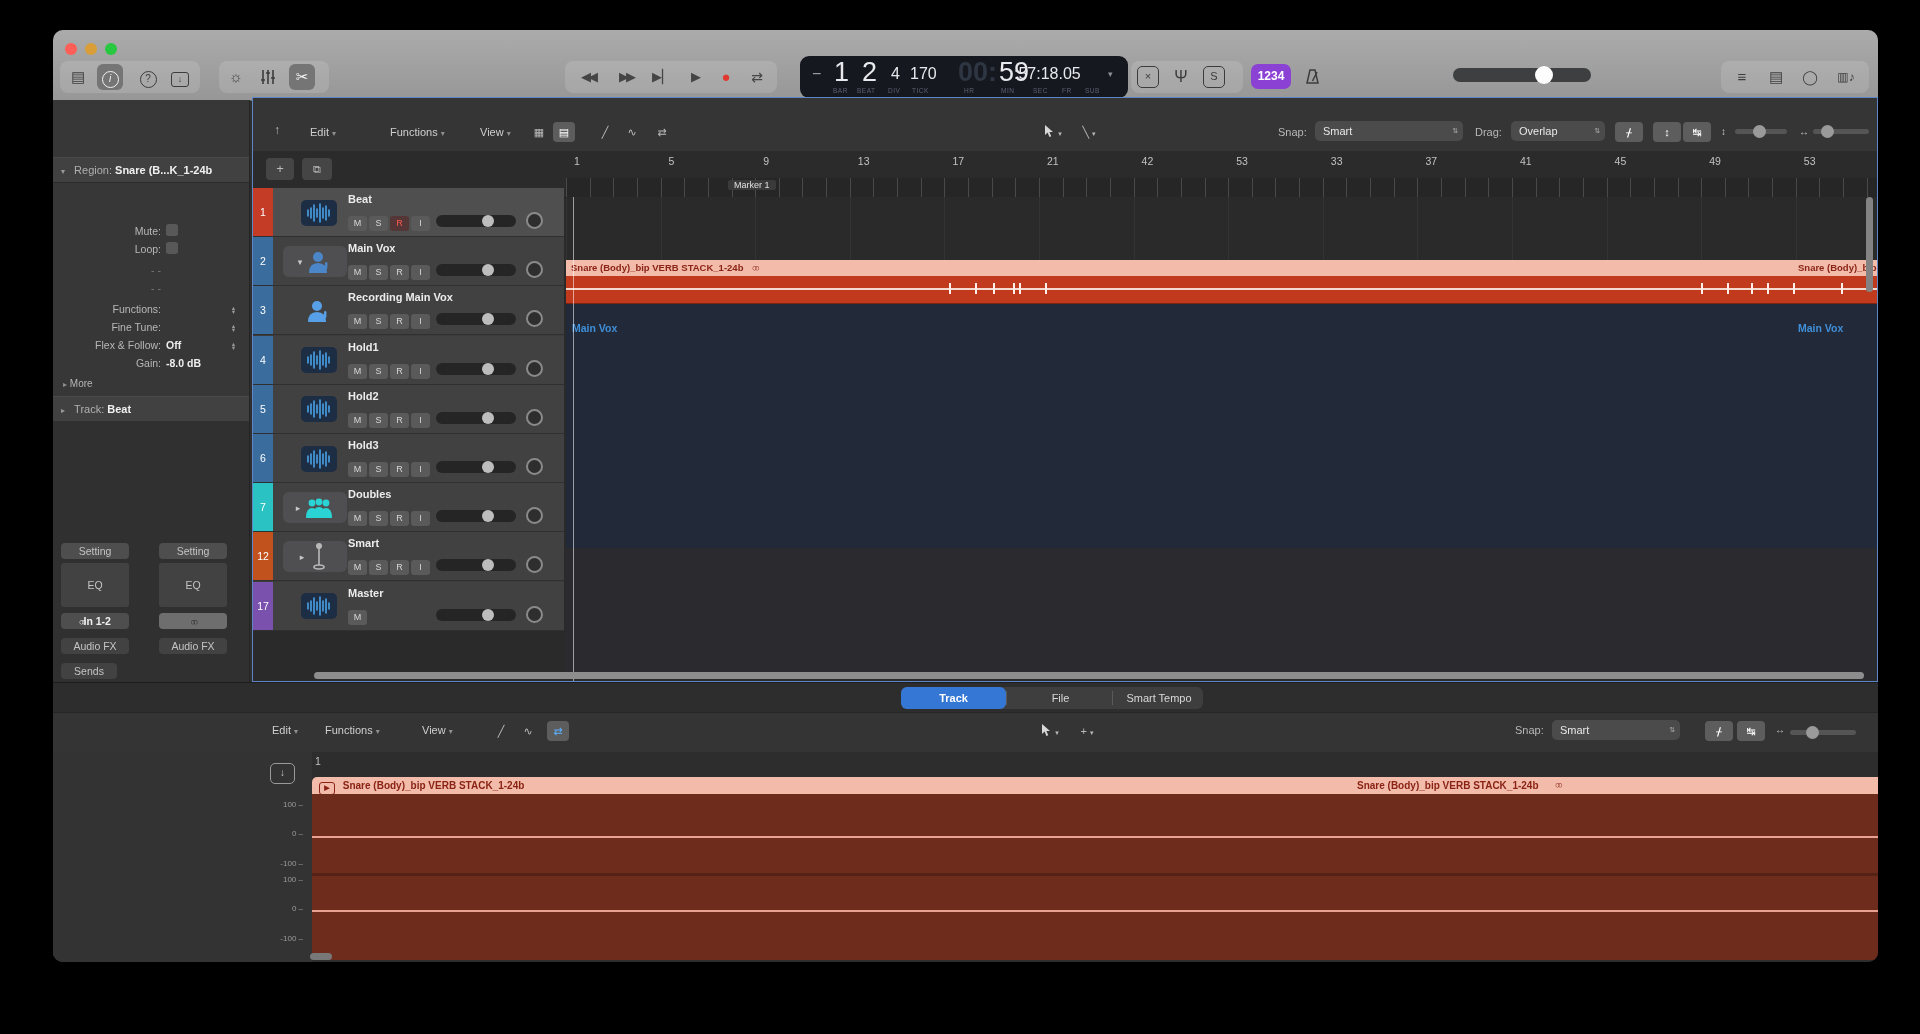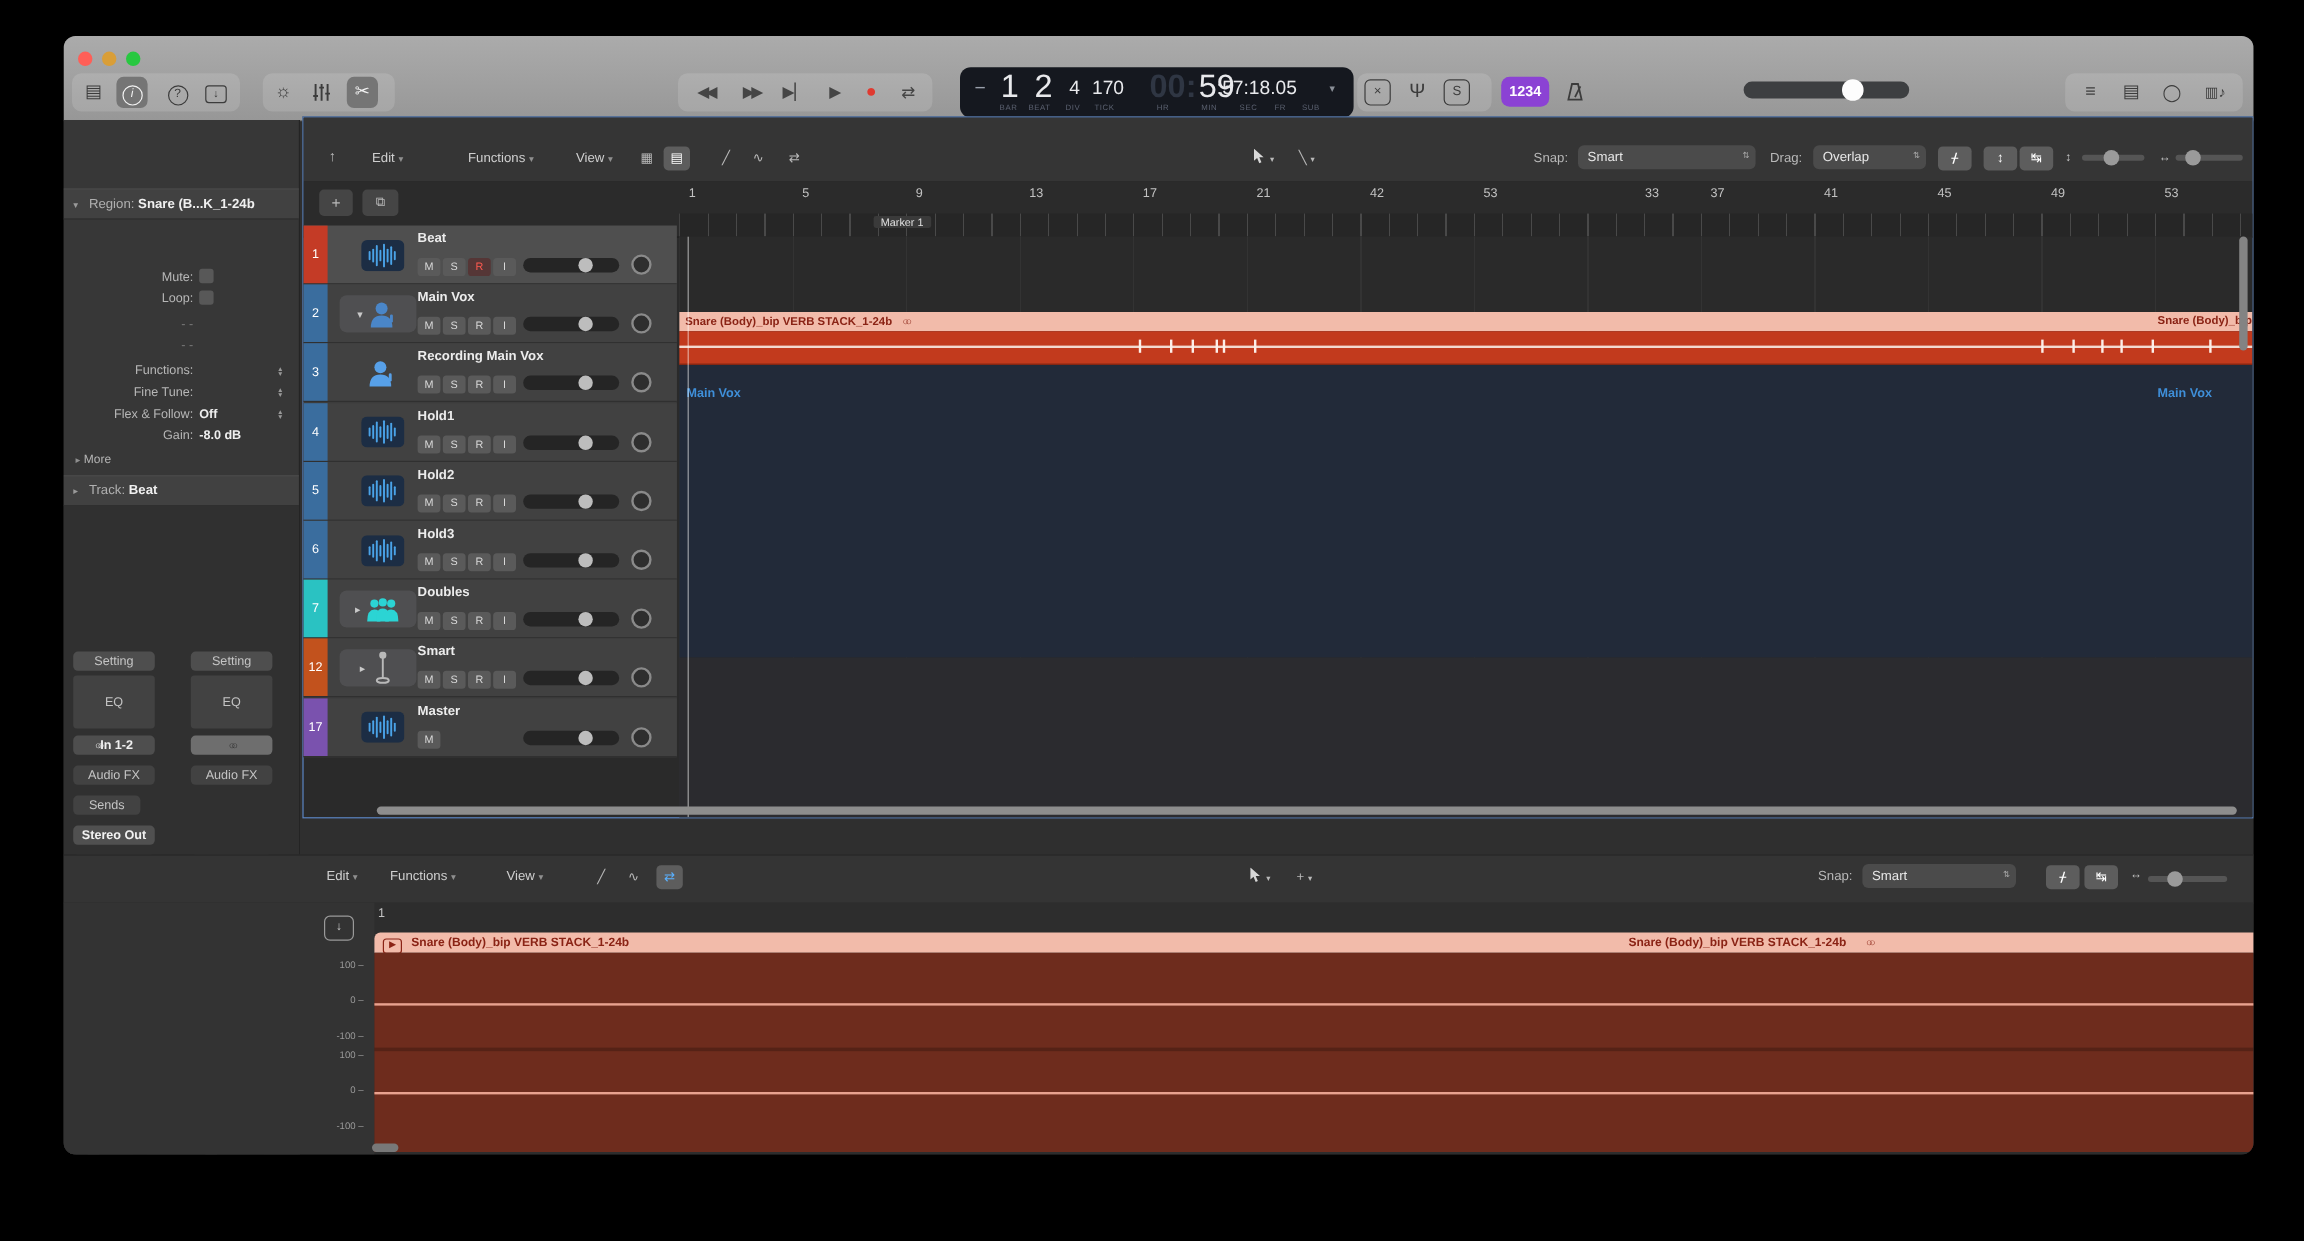--- a/index.html
+++ b/index.html
@@ -328,21 +328,21 @@
     <div class="tp-ruler">
       <div id="ruler-nums">
             <div class="rnum" style="left: 321px;">1</div>
             <div class="rnum" style="left: 415.6px;">5</div>
             <div class="rnum" style="left: 510.2px;">9</div>
             <div class="rnum" style="left: 604.8px;">13</div>
             <div class="rnum" style="left: 699.4px;">17</div>
             <div class="rnum" style="left: 794px;">21</div>
             <div class="rnum" style="left: 888.6px;">42</div>
             <div class="rnum" style="left: 983.2px;">53</div>
-            <div class="rnum" style="left: 1077.8px; margin-left: 40px;">33</div>
+            <div class="rnum" style="left: 1077.8px;">33</div>
             <div class="rnum" style="left: 1172.4px;">37</div>
             <div class="rnum" style="left: 1267px;">41</div>
             <div class="rnum" style="left: 1361.6px;">45</div>
             <div class="rnum" style="left: 1456.2px;">49</div>
             <div class="rnum" style="left: 1550.8px;">53</div>
           </div>
       <div class="tickstrip"></div>
       <div class="marker" style="left:475px;top:29px">Marker 1</div>
     </div>
     <div class="toolchip" style="left:13px;top:60px;width:28px;height:22px;line-height:22px;background:#454545;font-size:13px">+</div>
@@ -591,20 +591,29 @@
             </div>
       </div>
       <div class="mvlabel" style="left:6px;top:125px">Main Vox</div>
       <div class="mvlabel" style="left:1232px;top:125px">Main Vox</div>
       <div style="position:absolute;left:7px;top:0;width:1px;height:100%;background:rgba(255,255,255,.55)"></div>
     </div>
     <div class="hscroll"></div>
     <div class="vscroll"></div>
   </div>
 
+  <div class="tabsbar">
+    <div class="tabs" id="tabs">
+          <div class="tab active" style="left: 0px; width: 105px;">Track</div>
+          <div class="tabsep" style="left: 105px;"></div>
+          <div class="tab" style="left: 108px; width: 103px;">File</div>
+          <div class="tabsep" style="left: 211px;"></div>
+          <div class="tab" style="left: 214px; width: 88px;">Smart Tempo</div>
+        </div>
+  </div>
 
   <div class="ed-toolbar">
     <div class="menu" style="left:219px;top:11px"><span>Edit</span> <span class="car">▾</span></div>
     <div class="menu" style="left:272px;top:11px"><span>Functions</span> <span class="car">▾</span></div>
     <div class="menu" style="left:369px;top:11px"><span>View</span> <span class="car">▾</span></div>
     <div class="toolchip" style="left:437px;top:8px">╱</div>
     <div class="toolchip" style="left:464px;top:8px">∿</div>
     <div class="toolchip toolsel" style="left:494px;top:8px;color:#5ab1ff">⇄</div>
     <div class="toolchip" style="left:980px;top:8px;width:34px"><svg width="11" height="13" viewBox="0 0 11 13" style="display:inline-block;vertical-align:-2px">
             <path d="M1 0 L1 10 L3.6 7.6 L5.4 12 L7.2 11.2 L5.4 7 L9 7 Z" fill="#d8d8d8"></path>

